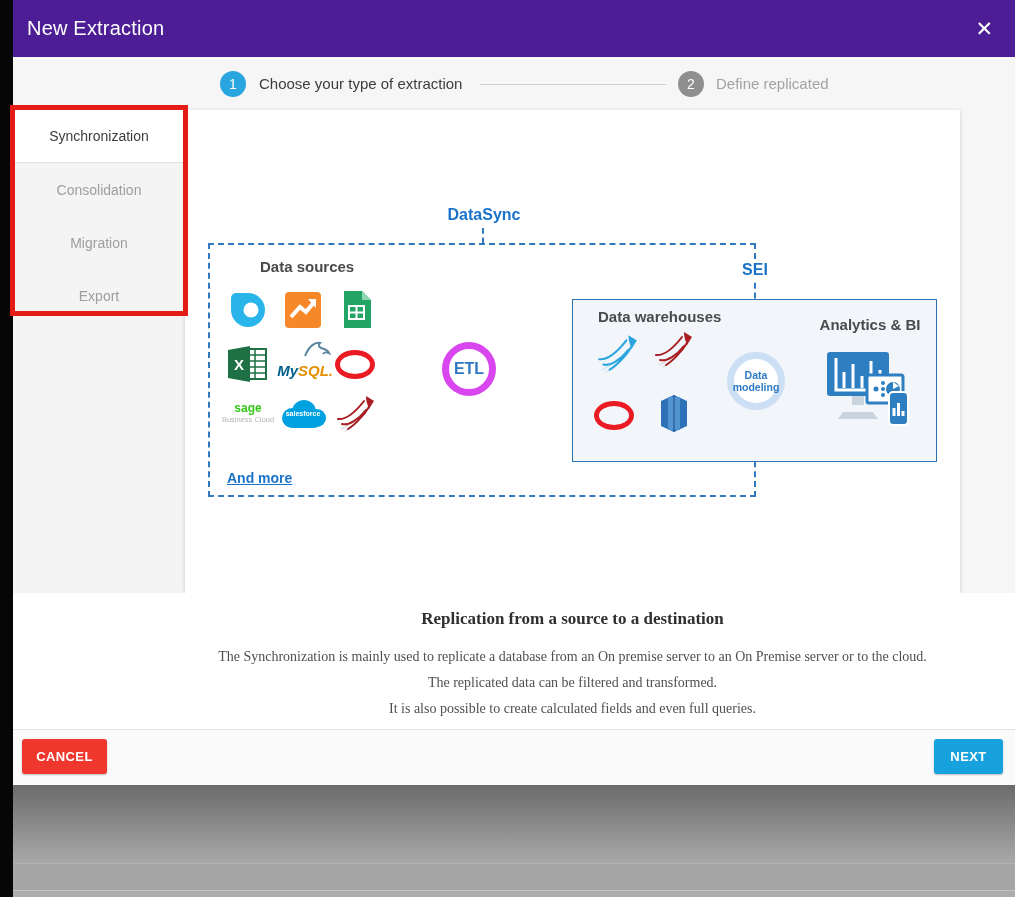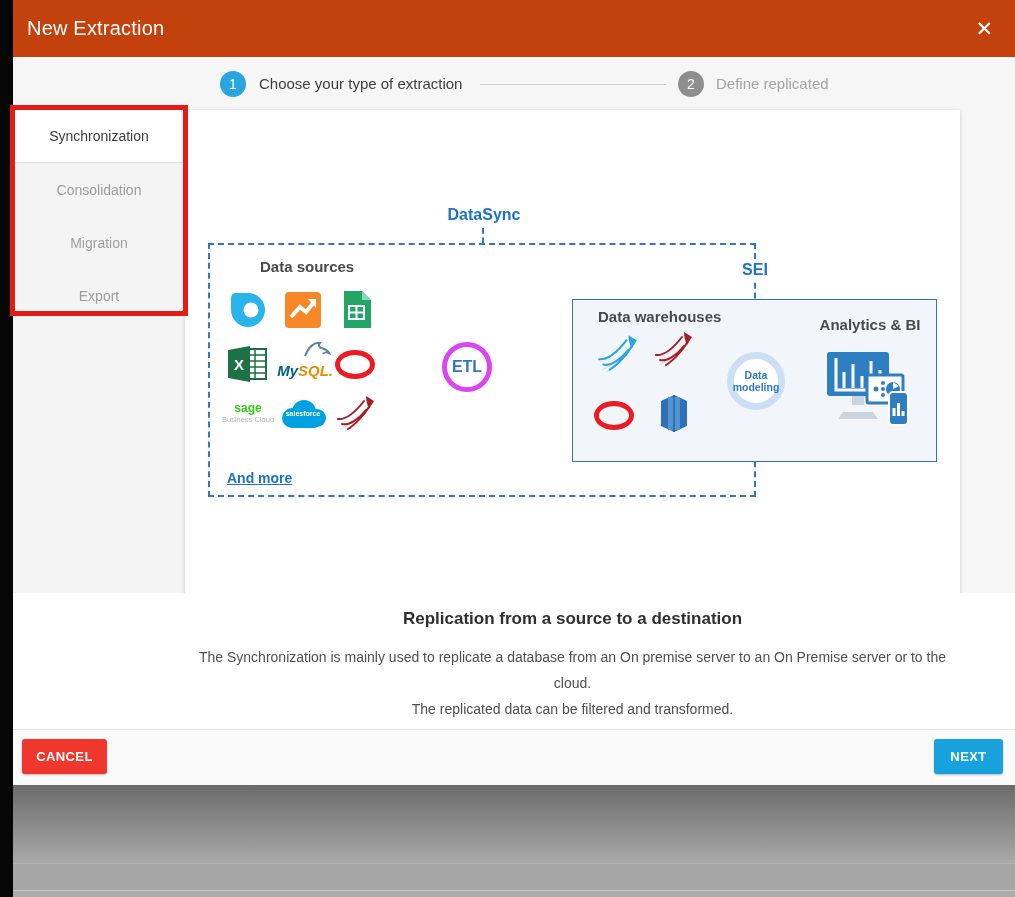--- a/index.html
+++ b/index.html
@@ -3,21 +3,21 @@
 <meta charset="utf-8">
 <style>
   html,body{margin:0;padding:0;width:1015px;height:897px;overflow:hidden;
     font-family:"Liberation Sans","DejaVu Sans",sans-serif;background:#9f9f9f;}
   .abs{position:absolute;}
   
   #page{position:relative;width:1015px;height:897px;}
   #left-strip{left:0;top:0;width:13px;height:897px;background:#060606;z-index:3;}
   #modal{left:13px;top:0;width:1002px;height:785px;background:#f6f6f6;z-index:2;}
   
-  #header{left:0;top:0;width:1002px;height:57px;background:#c2410c;}
+  #header{left:0;top:0;width:1002px;height:57px;background:#4c1d95;}
   #title{left:14px;top:0;line-height:57px;color:#fff;font-size:20px;font-weight:500;letter-spacing:.2px;}
   #close{right:16px;top:0;height:57px;line-height:57px;color:#fff;font-size:21px;cursor:pointer;padding:0 6px;}
   
   #stepper{left:0;top:57px;width:1002px;height:53px;}
   .step-circle{width:26px;height:26px;border-radius:50%;color:#fff;text-align:center;line-height:26px;font-size:14px;}
   #step1-circle{left:207px;top:14px;background:#29a5e0;}
   #step2-circle{left:665px;top:14px;background:#8f8f8f;}
   #step1-label{left:246px;top:18px;font-size:15px;color:#3d3d3d;font-weight:500;}
   #step2-label{left:703px;top:18px;font-size:15px;color:#a3a3a3;}
   #step-connector{left:467px;top:27px;width:186px;height:1px;background:#cfcfcf;}
@@ -31,40 +31,40 @@
   
   .blue-label{color:#1a73c9;font-weight:bold;font-size:16px;}
   #datasync-label{left:240px;top:96px;width:118px;text-align:center;}
   #datasync-dotted{left:297px;top:118px;height:15px;border-left:2px dashed #3079c0;}
   #dashed-box{left:23px;top:133px;width:548px;height:254px;border:2px dashed #3079c0;box-sizing:border-box;}
   #sei-label{left:541px;top:151px;width:58px;text-align:center;background:#fff;z-index:5;}
   .section-title{color:#4a4a4a;font-weight:bold;font-size:15px;}
   #datasources-title{left:75px;top:148px;}
   #andmore{left:42px;top:360px;width:150px;font-size:14px;font-weight:bold;
            color:#1a73c9;text-decoration:underline;cursor:pointer;}
-  #etl-circle{left:257px;top:232px;width:40px;height:40px;border:5px solid #d946ef;border-radius:50%;
+  #etl-circle{left:257px;top:232px;width:40px;height:40px;border:7px solid #d946ef;border-radius:50%;
               background:#fff;color:#2e75c3;font-weight:bold;font-size:16px;text-align:center;line-height:40px;}
   #solid-box{left:387px;top:189px;width:365px;height:163px;background:#f2f6fb;border:1px solid #2e75b6;box-sizing:border-box;z-index:4;padding-left:16px;}
   #warehouses-title{left:25px;top:8px;}
   #analytics-title{left:222px;top:16px;width:150px;text-align:center;}
   #modeling-circle{left:154px;top:52px;width:44px;height:44px;border:7px solid #ccdff5;border-radius:50%;
                    background:#fff;color:#2e7bc4;font-weight:bold;font-size:10.5px;display:flex;
                    align-items:center;justify-content:center;text-align:center;line-height:1.15;}
   
   .oracle-ring{width:30px;height:19px;border:5px solid #ea1b22;border-radius:50%;box-sizing:content-box;}
   .mysql-wrap{width:60px;text-align:right;}
   .mysql-text{font-size:15px;font-weight:bold;font-style:italic;}
   .my{color:#00618a;} .sql{color:#e48e00;}
   .sage-wrap{width:60px;text-align:center;}
   .sage-main{color:#35c819;font-weight:bold;font-size:12px;line-height:13px;}
   .sage-sub{color:#b5b5b5;font-size:7.5px;}
   .sf-wrap{width:52px;height:36px;}
   .sf-text{left:0;top:13px;width:52px;text-align:center;color:#fff;font-size:7px;font-weight:bold;}
   
-  #description{left:0;top:593px;width:1002px;height:136px;background:#fff;}
+  #description{left:0;top:593px;width:1002px;height:136px;background:#fff;font-family:Liberation Serif, serif;}
   #desc-inner{left:172px;top:0;width:775px;text-align:center;}
   #desc-heading{margin-top:16px;font-size:17px;font-weight:bold;color:#2f2f2f;}
   .desc-line{font-size:14px;color:#4f4f4f;line-height:26px;}
   .desc-line.first{margin-top:15px;}
   
   #footer{left:0;top:729px;width:1002px;height:56px;background:#fafafa;border-top:1px solid #e4e4e4;box-sizing:border-box;}
   .btn{top:9px;height:35px;color:#fff;font-size:13px;font-weight:bold;letter-spacing:.4px;border:none;
        border-radius:3px;cursor:pointer;box-shadow:0 1px 2px rgba(0,0,0,.25);font-family:inherit;}
   #cancel-btn{left:9px;width:85px;background:#f0372d;}
   #next-btn{right:12px;width:69px;background:#17a2de;}

